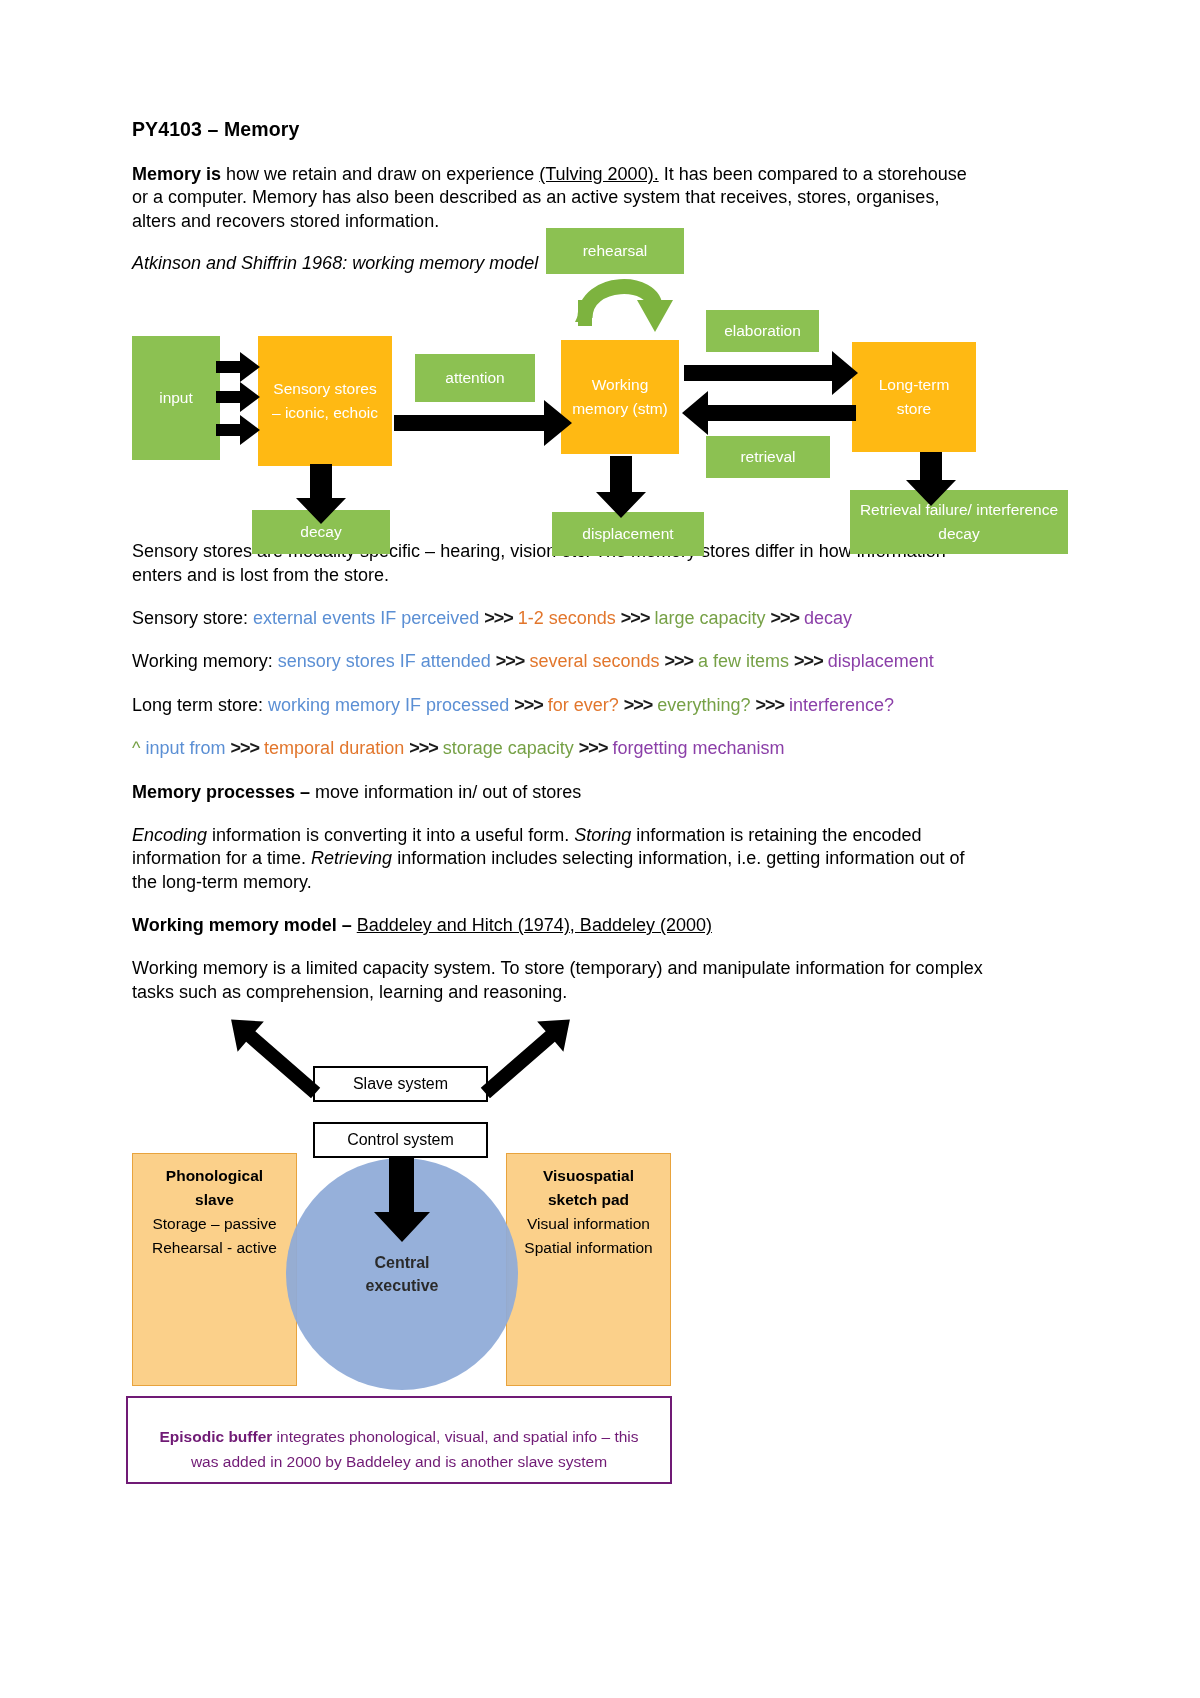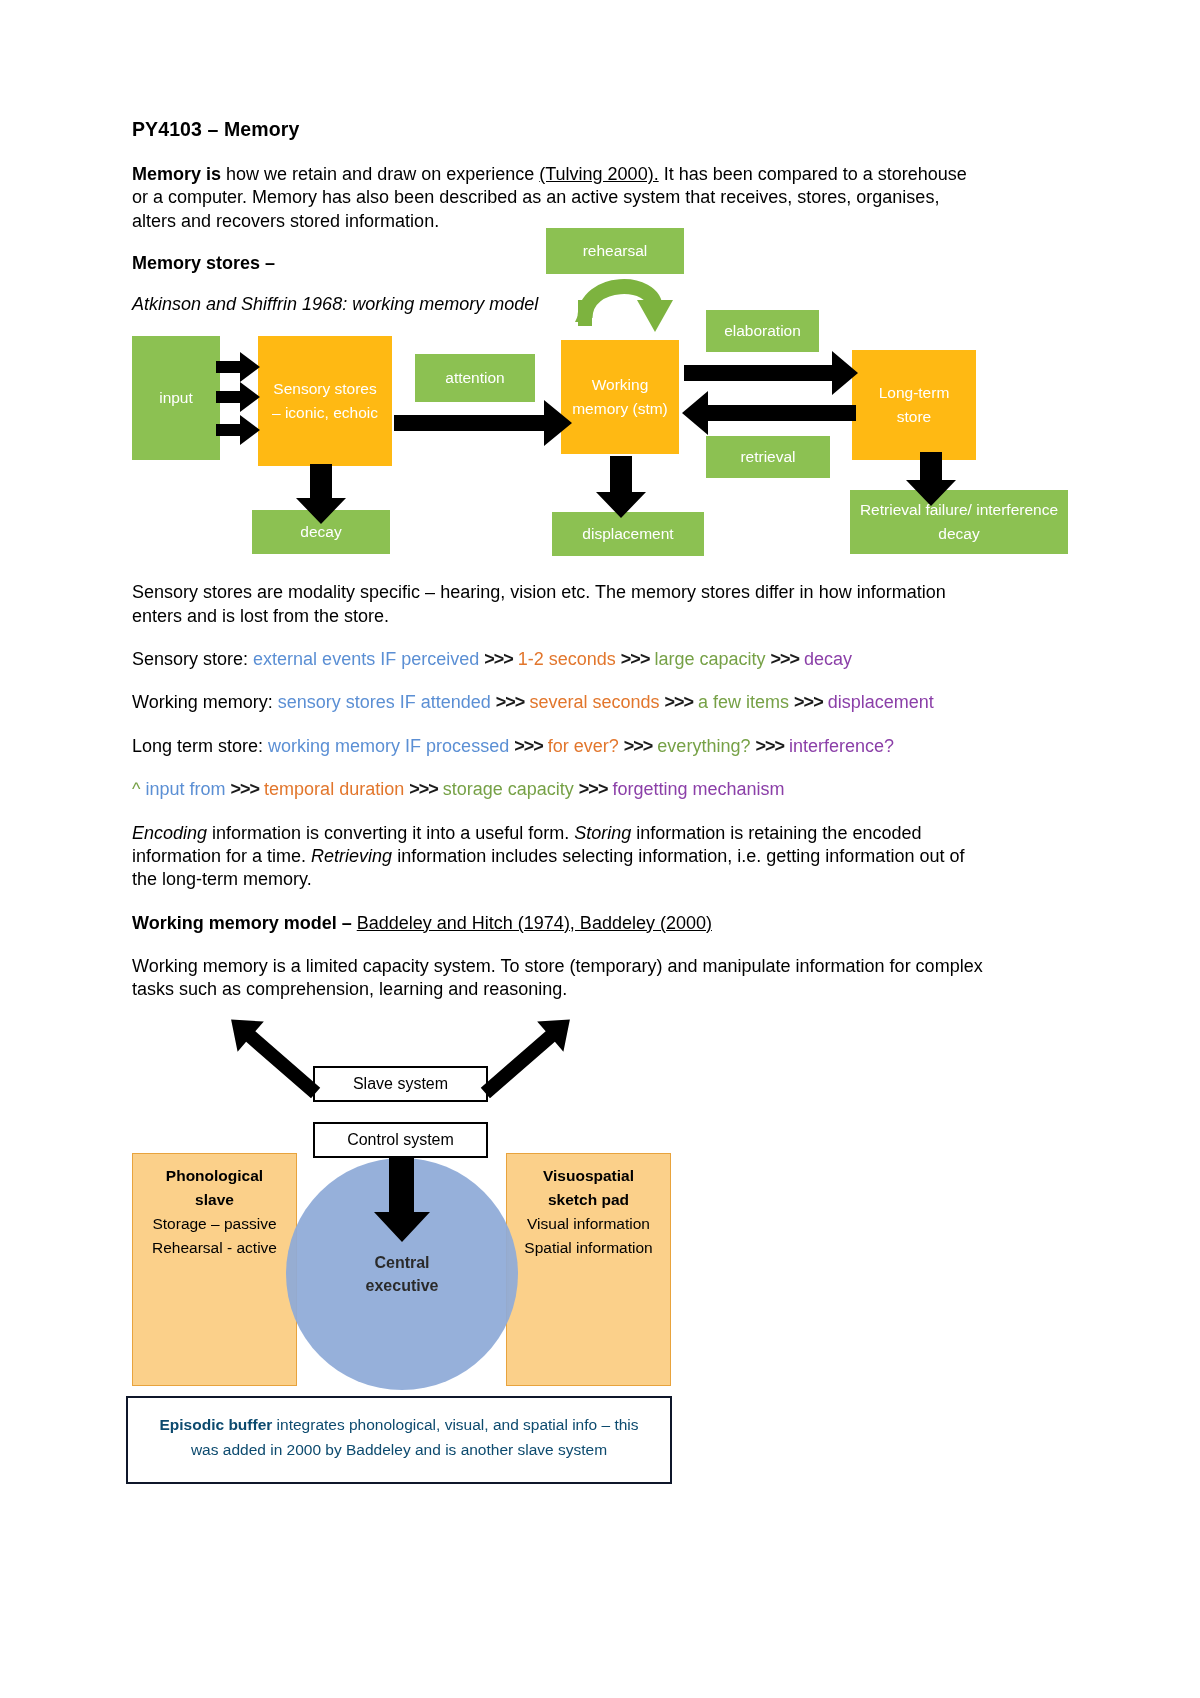--- a/index.html
+++ b/index.html
@@ -54,38 +54,37 @@
   .wlabel { position:absolute; background:#ffffff; border:2px solid #000;
     display:flex; align-items:center; justify-content:center;
     font-size:16px; color:#000; }
   .circle {
     position:absolute; border-radius:50%;
     background:#8FABD8; opacity:.93;
     display:flex; align-items:center; justify-content:center;
     text-align:center; font-size:16px; font-weight:bold; color:#1a1a1a; line-height:1.45;
   }
   .epi {
-    position:absolute; border:2px solid #0f172a; background:#ffffff;
-    text-align:center; font-size:15.5px; line-height:1.62; color:#0c4a6e;
-    padding:14px 16px;
+    position:absolute; border:2px solid #701a75; background:#ffffff;
+    text-align:center; font-size:15.5px; line-height:1.62; color:#701a75;
+    padding:26px 16px;
   }
   svg.ov { position:absolute; left:0; top:0; width:1200px; height:1698px; pointer-events:none; }
 </style>
 </head>
 <body>
 
 <div class="page">
 
   <div class="doc">
 
     <h1 class="title">PY4103 – Memory</h1>
 
     <p class="para"><span class="b">Memory is</span><span> how we retain and draw on experience </span><span class="u">(Tulving 2000).</span><span> It has been compared to a storehouse or a computer. Memory has also been described as an active system that receives, stores, organises, alters and recovers stored information.</span></p>
 
-    <div class="sub-head">Memory stores –</div>
 
     <div class="itl-head">Atkinson and Shiffrin 1968: working memory model</div>
 
     <div style="height:258px"></div>
 
     <p class="para">Sensory stores are modality specific – hearing, vision etc. The memory stores differ in how information enters and is lost from the store.</p>
 
     <p class="para">
       <span>Sensory store:</span>
       <span class="c-blue">external events IF perceived</span>
@@ -123,20 +122,21 @@
       <span class="c-green">^</span>
       <span class="c-blue">input from</span>
       <span class="arrw">&gt;&gt;&gt;</span>
       <span class="c-orange">temporal duration</span>
       <span class="arrw">&gt;&gt;&gt;</span>
       <span class="c-green">storage capacity</span>
       <span class="arrw">&gt;&gt;&gt;</span>
       <span class="c-purple">forgetting mechanism</span>
     </p>
 
+    <p class="para"><span class="b">Memory processes –</span><span> move information in/ out of stores</span></p>
 
     <p class="para"><span class="i">Encoding</span><span> information is converting it into a useful form. </span><span class="i">Storing</span><span> information is retaining the encoded information for a time. </span><span class="i">Retrieving</span><span> information includes selecting information, i.e. getting information out of the long-term memory.</span></p>
 
     <p class="para"><span class="b">Working memory model –</span> <span class="u">Baddeley and Hitch (1974), Baddeley (2000)</span></p>
 
     <p class="para">Working memory is a limited capacity system. To store (temporary) and manipulate information for complex tasks such as comprehension, learning and reasoning.</p>
   </div>
 
   <div id="diagram1">
 
@@ -147,21 +147,21 @@
     <div class="dbox green" style="left:415px; top:354px; width:120px; height:48px;">attention</div>
 
     <div class="dbox orange" style="left:561px; top:340px; width:118px; height:114px; padding:0 8px;">Working memory (stm)</div>
 
     <div class="dbox green" style="left:546px; top:228px; width:138px; height:46px;">rehearsal</div>
 
     <div class="dbox green" style="left:706px; top:310px; width:113px; height:42px;">elaboration</div>
 
     <div class="dbox green" style="left:706px; top:436px; width:124px; height:42px;">retrieval</div>
 
-    <div class="dbox orange" style="left:852px; top:342px; width:124px; height:110px; padding:0 8px;margin-top:8px;">Long-term store</div>
+    <div class="dbox orange" style="left:852px; top:342px; width:124px; height:110px; padding:0 8px;">Long-term store</div>
 
     <div class="dbox green" style="left:252px; top:510px; width:138px; height:44px;">decay</div>
 
     <div class="dbox green" style="left:552px; top:512px; width:152px; height:44px;">displacement</div>
 
     <div class="dbox green" style="left:850px; top:490px; width:218px; height:64px; padding:0 8px;">Retrieval failure/ interference decay</div>
 
     <svg class="ov" viewBox="0 0 1200 1698">
 
       <g fill="#000">

